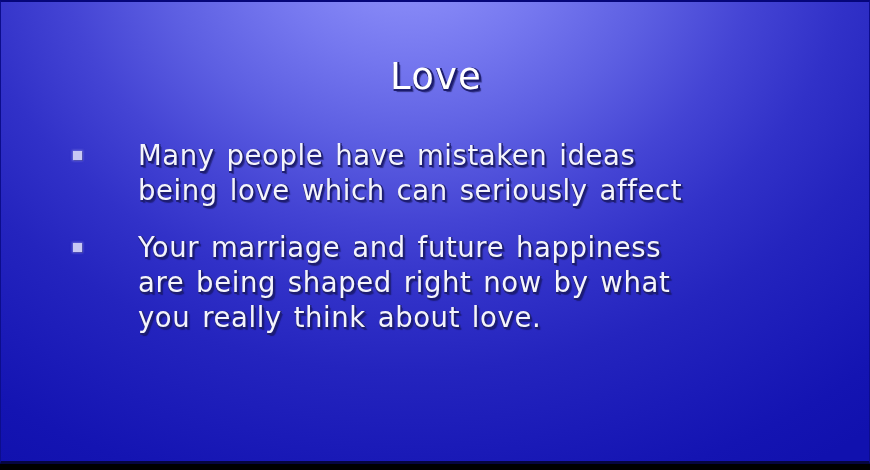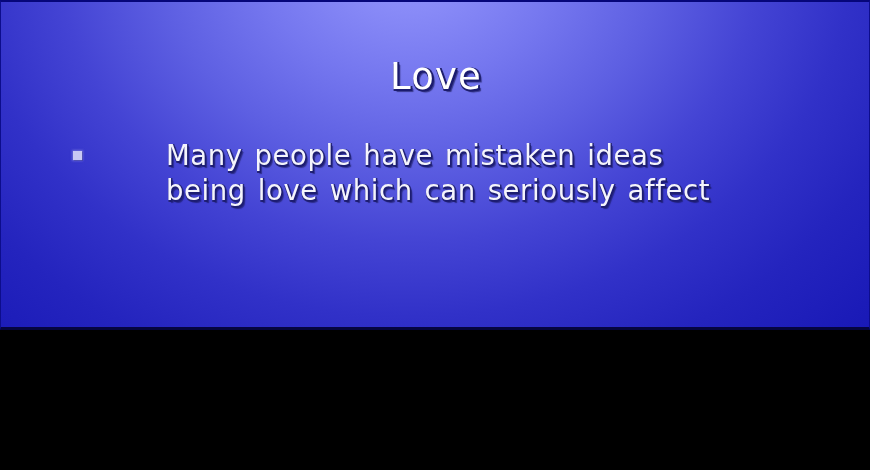--- a/index.html
+++ b/index.html
@@ -11,21 +11,21 @@
     width: 870px;
     height: 470px;
     overflow: hidden;
     font-family: "DejaVu Sans", sans-serif;
   }
 
   
   #slide {
     position: relative;
     width: 870px;
-    height: 330px;
+    height: 464px;
     box-sizing: border-box;
     border-top: 2px solid #06067a;
     border-bottom: 3px solid #050540;
     border-left: 1px solid #0d0d8c;
     border-right: 1px solid #0d0d8c;
     overflow: hidden;
     background-color: #2323bd;
     background-image:
       radial-gradient(ellipse 760px 620px at 47% -14%,
           #9093fb 0%,
@@ -67,21 +67,20 @@
   #body-area {
     position: absolute;
     left: 64px;
     top: 136px;
     width: 770px;
   }
   .bullet-row {
     display: flex;
     align-items: flex-start;
     margin-bottom: 22px;
-    gap: 28px;
   }
   .bullet-row:last-child { margin-bottom: 0; }
 
   .bullet-marker {
     flex: 0 0 auto;
     width: 9px;
     height: 9px;
     margin-top: 13px;
     margin-left: 8px;
     margin-right: 0px;
@@ -121,15 +120,23 @@
   <div id="body-area">
 
     <div class="bullet-row">
       <span class="bullet-marker"></span>
       <div class="bullet-text">
         <span class="line">Many people have mistaken ideas</span>
         <span class="line">being love which can seriously affect</span>
       </div>
     </div>
 
+    <div class="bullet-row">
+      <span class="bullet-marker"></span>
+      <div class="bullet-text">
+        <span class="line">Your marriage and future happiness</span>
+        <span class="line">are being shaped right now by what</span>
+        <span class="line">you really think  about love.</span>
+      </div>
+    </div>
 
   </div>
 </div>
 
 </body></html>

